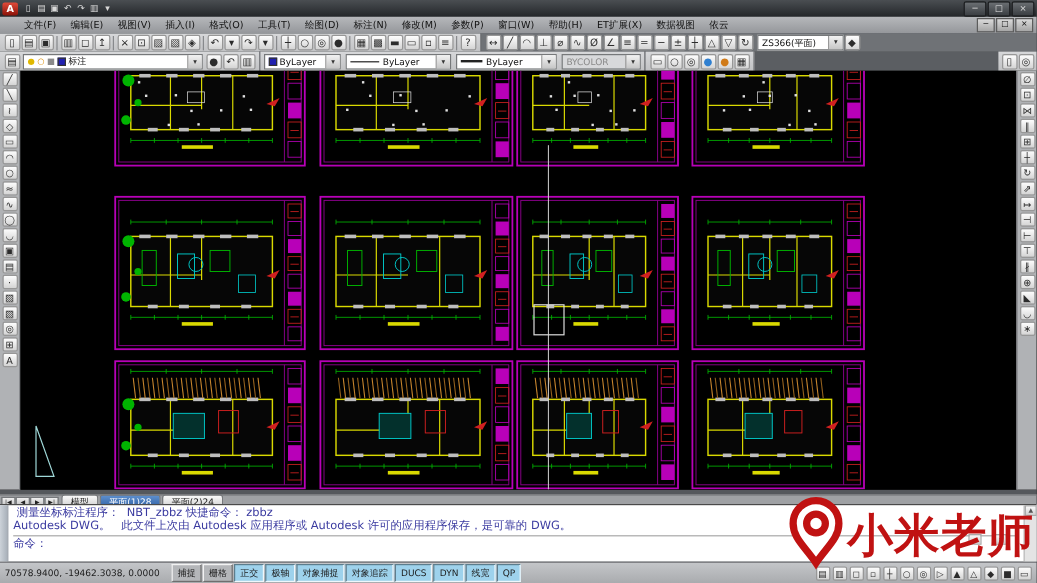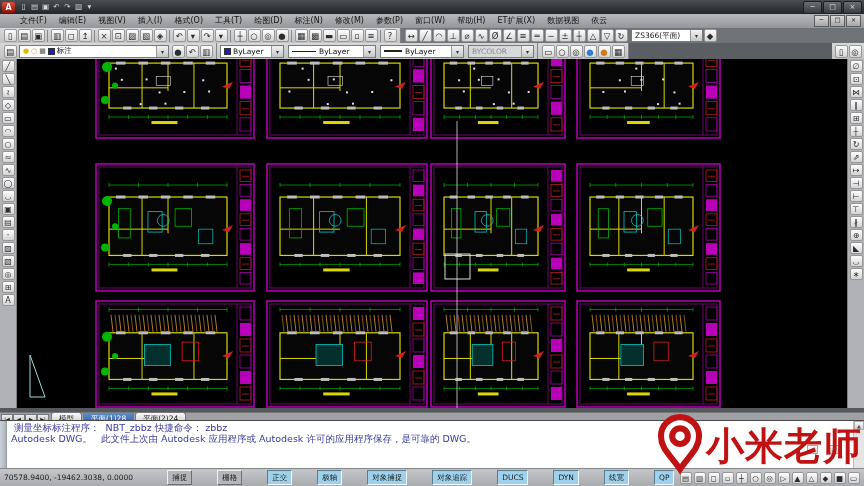--- a/index.html
+++ b/index.html
@@ -69,21 +69,21 @@
   .cmd-sb{width:10px;background:#e4e4e4;border-left:1px solid #bbb;display:flex;flex-direction:column;flex:none;}
   .sb-btn{height:9px;font-size:5px;line-height:9px;text-align:center;color:#555;background:linear-gradient(#fbfbfb,#cfcfcf);border:1px solid #aaa;box-sizing:border-box;}
   .hscroll{position:absolute;right:14px;bottom:14px;display:flex;gap:10px;}
   .hs-btn{width:11px;height:9px;font-size:7px;line-height:8px;text-align:center;color:#444;
           background:linear-gradient(#fbfbfb,#cfcfcf);border:1px solid #aaa;box-sizing:border-box;}
   
   .statusbar{top:468px;height:18px;background:linear-gradient(#c4c6c9,#a9abae);border-top:1px solid #85878a;
              display:flex;align-items:center;padding:0 4px;}
   .coords{font-size:7.5px;color:#1c1c1c;margin-right:10px;white-space:nowrap;}
   .tg{font-size:7.5px;height:13px;line-height:13px;padding:0 4px;color:#1c1c1c;margin-right:1px;white-space:nowrap;
-      background:#b4b6b9;border:1px solid;border-color:#f2f2f2 #6e6e6e #6e6e6e #f2f2f2;margin-left:24px;}
+      background:#b4b6b9;border:1px solid;border-color:#f2f2f2 #6e6e6e #6e6e6e #f2f2f2;}
   .tg.on{background:#9ed2ec;border-color:#5d7d8d #eef7fb #eef7fb #5d7d8d;}
   .sright{margin-left:auto;display:flex;align-items:center;gap:1px;}
   .sright .tbi{width:12px;height:12px;line-height:11px;font-size:7.5px;}
   
   .watermark{position:absolute;right:2px;top:413px;display:flex;align-items:flex-end;z-index:10;color:#c01212;}
   .watermark svg{width:52px;height:62px;flex:none;}
   .wmtext{font-size:38px;font-weight:bold;letter-spacing:1px;line-height:58px;white-space:nowrap;}
 </style>
 </head>
 <body>
@@ -963,20 +963,21 @@
       </span>
   </div>
 
   <div class="row cmd">
     <div class="cmd-grip"></div>
     <div class="cmd-body">
       <div id="cmd-lines">
           <div class="cline"> 测量坐标标注程序：  NBT_zbbz 快捷命令： zbbz</div>
           <div class="cline">Autodesk DWG。   此文件上次由 Autodesk 应用程序或 Autodesk 许可的应用程序保存，是可靠的 DWG。</div>
         </div>
+      <div class="cprompt">命令：</div>
       <div class="hscroll">
         <span class="hs-btn">‹</span>
         <span class="hs-btn">›</span>
       </div>
     </div>
     <div class="cmd-sb">
       <span class="sb-btn">▲</span>
     </div>
   </div>
 

